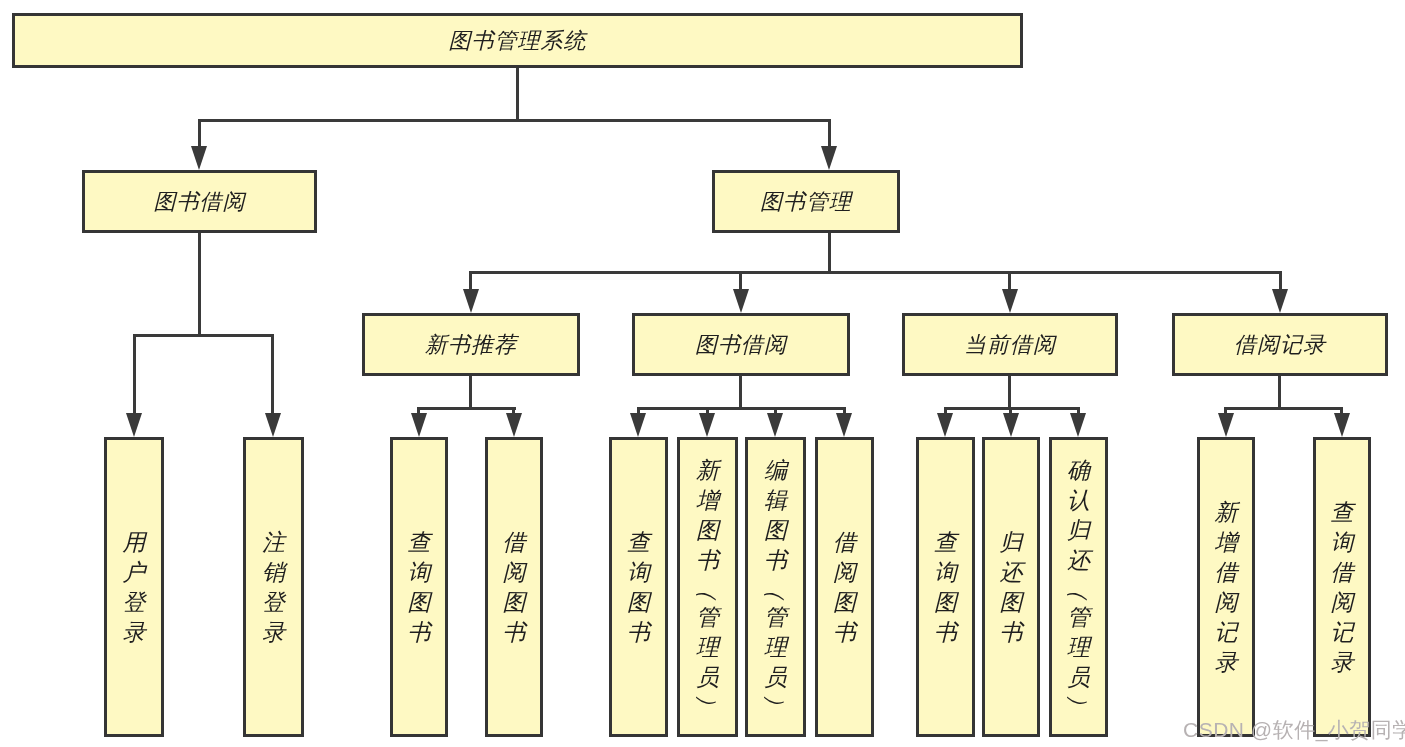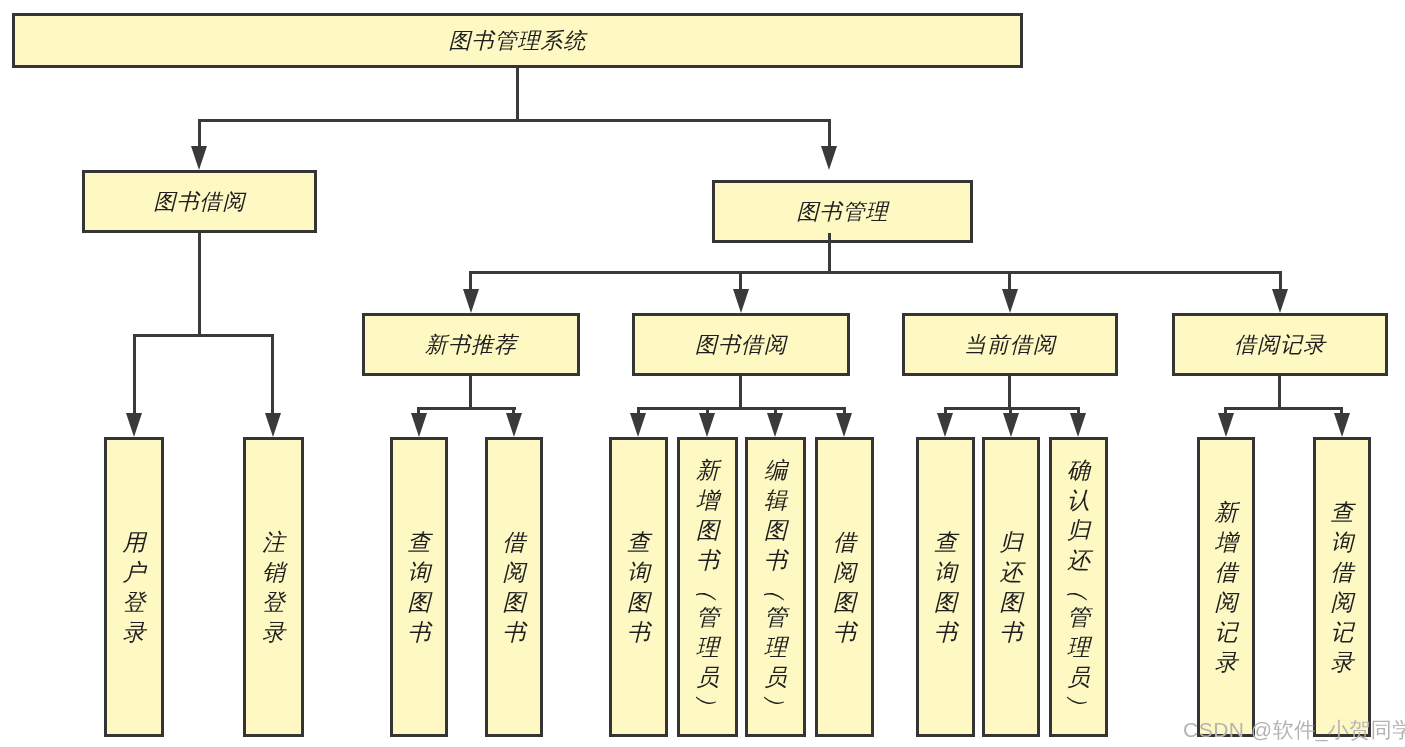--- a/index.html
+++ b/index.html
@@ -55,21 +55,21 @@
   <div class="vline" style="left:516px;top:68px;width:3px;height:54px"></div>
   <div class="hline" style="left:198px;top:119px;width:633px;height:3px"></div>
   <div class="vline" style="left:198px;top:119px;width:3px;height:33px"></div>
   <div class="arrowhead" style="left:191px;top:146px"></div>
   <div class="vline" style="left:828px;top:119px;width:3px;height:33px"></div>
   <div class="arrowhead" style="left:821px;top:146px"></div>
 
   <div class="box" style="left:82px;top:170px;width:235px;height:63px">
     <span class="hlabel">图书借阅</span>
   </div>
-  <div class="box" style="left:712px;top:180px;width:261px;height:63px">
+  <div class="box" style="left:712px;top:170px;width:188px;height:63px">
     <span class="hlabel">图书管理</span>
   </div>
 
   <div class="vline" style="left:198px;top:233px;width:3px;height:103px"></div>
   <div class="hline" style="left:133px;top:334px;width:141px;height:3px"></div>
   <div class="vline" style="left:133px;top:334px;width:3px;height:84px"></div>
   <div class="arrowhead" style="left:126px;top:413px"></div>
   <div class="vline" style="left:271px;top:334px;width:3px;height:84px"></div>
   <div class="arrowhead" style="left:265px;top:413px"></div>
 

